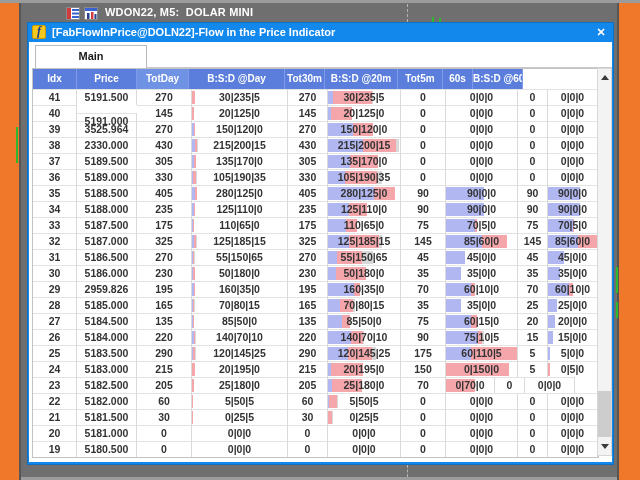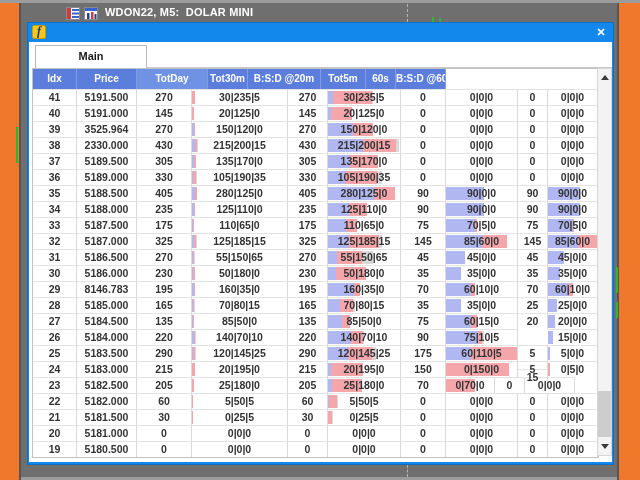--- a/index.html
+++ b/index.html
@@ -131,32 +131,34 @@
   </div>
 
   <div class="dashed-sep dash-top"></div>
   <div class="dashed-sep dash-bottom"></div>
   <div class="candle-frag" style="left:411px;top:14px;width:2px;height:5px;"></div>
   <div class="candle-frag" style="left:418px;top:15px;width:2px;height:4px;"></div>
 
   <div class="mtwin">
     <div class="mt-titlebar">
       <div class="f-icon">f</div>
+      <span class="mt-title">[FabFlowInPrice@DOLN22]-Flow in the Price Indicator</span>
       <div class="mt-close">✕</div>
     </div>
 
     <div class="client">
       <div class="tab">Main</div>
       <div class="tabline"></div>
 
       <div class="grid" id="grid">
           <div class="hrow">
             <div class="hcell" style="width: 44px; background: rgb(91, 126, 220);">Idx</div>
             <div class="hcell" style="width: 60px; background: rgb(91, 126, 220);">Price</div>
-            <div class="hcell" style="width: 71px; background: rgb(111, 146, 228);">TotDay</div>
+            <div class="hcell" style="width: 52px; background: rgb(111, 146, 228);">TotDay</div>
+            <div class="hcell" style="width: 96px; background: rgb(91, 126, 220);">B:S:D @Day</div>
             <div class="hcell" style="width: 40px; background: rgb(91, 126, 220);">Tot30m</div>
             <div class="hcell" style="width: 73px; background: rgb(91, 126, 220);">B:S:D @20m</div>
             <div class="hcell" style="width: 45px; background: rgb(91, 126, 220);">Tot5m</div>
             <div class="hcell" style="width: 30px; background: rgb(91, 126, 220);">60s</div>
             <div class="hcell" style="width: 50px; background: rgb(91, 126, 220);">B:S:D @60s</div>
           </div>
           <div class="brow">
             <div class="bcell" style="width: 44px;"><span class="txt">41</span></div>
             <div class="bcell" style="width: 60px;"><span class="txt">5191.500</span></div>
             <div class="bcell" style="width: 55px;"><span class="txt">270</span></div>
@@ -179,21 +181,21 @@
               </div><span class="txt">0|0|0</span></div>
             <div class="bcell" style="width: 30px;"><span class="txt">0</span></div>
             <div class="bcell" style="width: 50px;"><div class="barwrap">
                 <div class="seg" style="width: 0px; background: rgb(177, 183, 241);"></div>
                 <div class="seg" style="width: 0px; background: rgb(245, 166, 171);"></div>
                 <div class="seg" style="width: 0px; background: rgb(217, 217, 217);"></div>
               </div><span class="txt">0|0|0</span></div>
           </div>
           <div class="brow">
             <div class="bcell" style="width: 44px;"><span class="txt">40</span></div>
-            <div class="bcell" style="width: 60px;"><span class="txt">5191.000</span></div>
+            <div class="bcell" style="width: 60px; margin-top: 8px;"><span class="txt">5191.000</span></div>
             <div class="bcell" style="width: 55px;"><span class="txt">145</span></div>
             <div class="bcell" style="width: 96px;"><div class="barwrap">
                 <div class="seg" style="width: 0.24px; background: rgb(177, 183, 241);"></div>
                 <div class="seg" style="width: 1.5px; background: rgb(245, 166, 171);"></div>
                 <div class="seg" style="width: 0px; background: rgb(217, 217, 217);"></div>
               </div><span class="txt">20|125|0</span></div>
             <div class="bcell" style="width: 40px;"><span class="txt">145</span></div>
             <div class="bcell" style="width: 73px;"><div class="barwrap">
                 <div class="seg" style="width: 3.3px; background: rgb(177, 183, 241);"></div>
                 <div class="seg" style="width: 20.625px; background: rgb(245, 166, 171);"></div>
@@ -487,21 +489,21 @@
               </div><span class="txt">35|0|0</span></div>
             <div class="bcell" style="width: 30px;"><span class="txt">35</span></div>
             <div class="bcell" style="width: 50px;"><div class="barwrap">
                 <div class="seg" style="width: 12.25px; background: rgb(177, 183, 241);"></div>
                 <div class="seg" style="width: 0px; background: rgb(245, 166, 171);"></div>
                 <div class="seg" style="width: 0px; background: rgb(217, 217, 217);"></div>
               </div><span class="txt">35|0|0</span></div>
           </div>
           <div class="brow">
             <div class="bcell" style="width: 44px;"><span class="txt">29</span></div>
-            <div class="bcell" style="width: 60px;"><span class="txt">8146.783</span></div>
+            <div class="bcell" style="width: 60px;"><span class="txt">2959.826</span></div>
             <div class="bcell" style="width: 55px;"><span class="txt">195</span></div>
             <div class="bcell" style="width: 96px;"><div class="barwrap">
                 <div class="seg" style="width: 1.92px; background: rgb(177, 183, 241);"></div>
                 <div class="seg" style="width: 0.42px; background: rgb(245, 166, 171);"></div>
                 <div class="seg" style="width: 0px; background: rgb(217, 217, 217);"></div>
               </div><span class="txt">160|35|0</span></div>
             <div class="bcell" style="width: 40px;"><span class="txt">195</span></div>
             <div class="bcell" style="width: 73px;"><div class="barwrap">
                 <div class="seg" style="width: 26.4px; background: rgb(177, 183, 241);"></div>
                 <div class="seg" style="width: 5.775px; background: rgb(245, 166, 171);"></div>
@@ -590,21 +592,21 @@
                 <div class="seg" style="width: 23.1px; background: rgb(177, 183, 241);"></div>
                 <div class="seg" style="width: 11.55px; background: rgb(245, 166, 171);"></div>
                 <div class="seg" style="width: 1.65px; background: rgb(217, 217, 217);"></div>
               </div><span class="txt">140|70|10</span></div>
             <div class="bcell" style="width: 45px;"><span class="txt">90</span></div>
             <div class="bcell" style="width: 72px;"><div class="barwrap">
                 <div class="seg" style="width: 31.5px; background: rgb(177, 183, 241);"></div>
                 <div class="seg" style="width: 4.2px; background: rgb(245, 166, 171);"></div>
                 <div class="seg" style="width: 2.1px; background: rgb(217, 217, 217);"></div>
               </div><span class="txt">75|10|5</span></div>
-            <div class="bcell" style="width: 30px; margin-top: 40px;"><span class="txt">15</span></div>
+            <div class="bcell" style="width: 30px;"><span class="txt">15</span></div>
             <div class="bcell" style="width: 50px;"><div class="barwrap">
                 <div class="seg" style="width: 5.25px; background: rgb(177, 183, 241);"></div>
                 <div class="seg" style="width: 0px; background: rgb(245, 166, 171);"></div>
                 <div class="seg" style="width: 0px; background: rgb(217, 217, 217);"></div>
               </div><span class="txt">15|0|0</span></div>
           </div>
           <div class="brow">
             <div class="bcell" style="width: 44px;"><span class="txt">25</span></div>
             <div class="bcell" style="width: 60px;"><span class="txt">5183.500</span></div>
             <div class="bcell" style="width: 55px;"><span class="txt">290</span></div>

